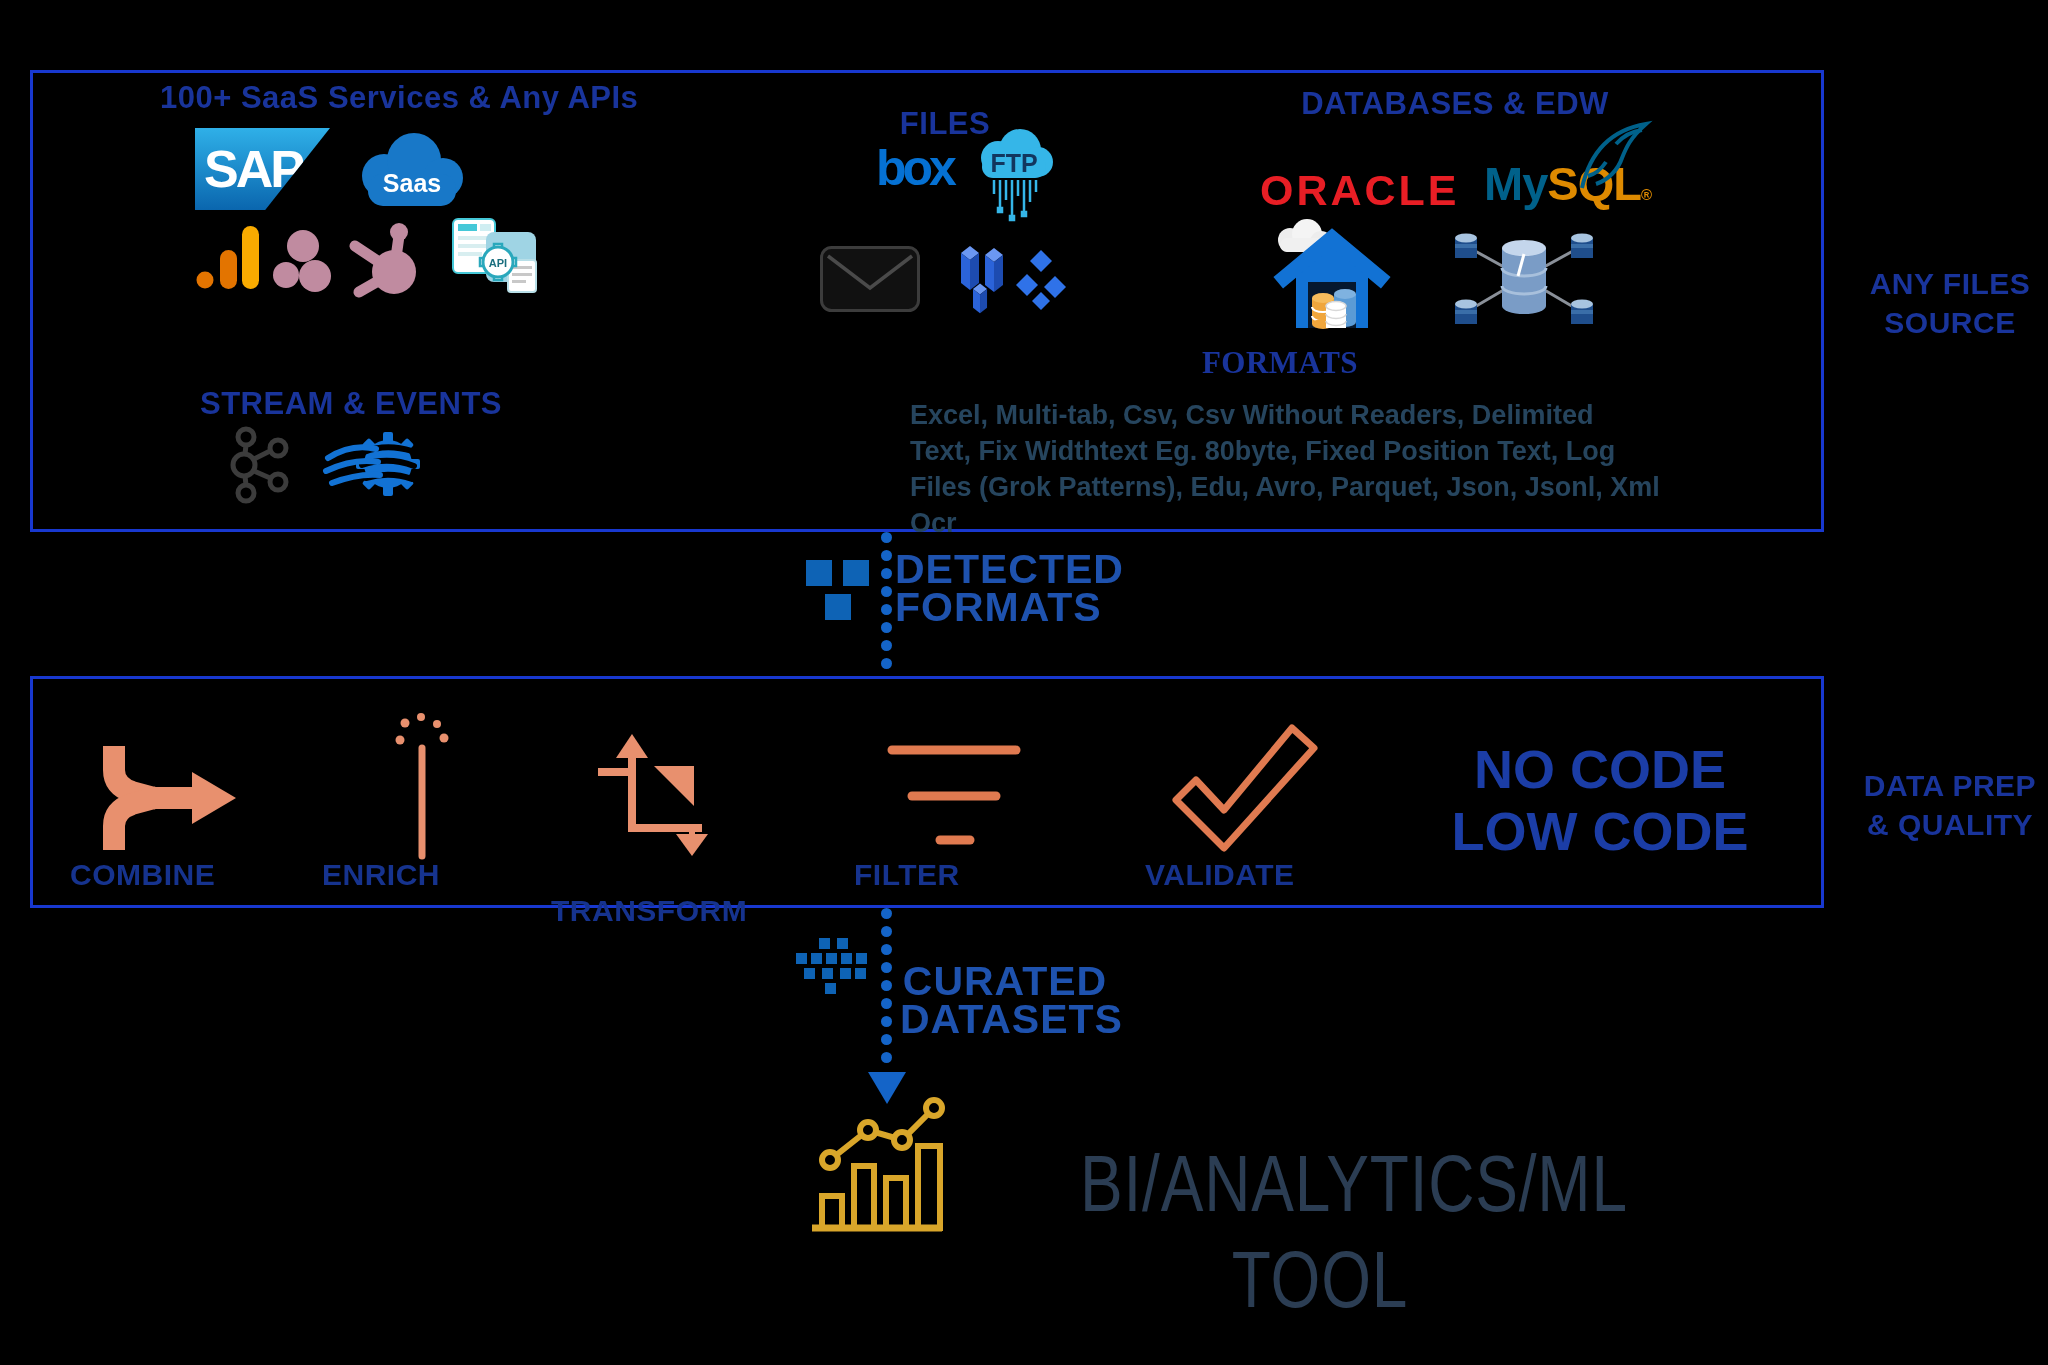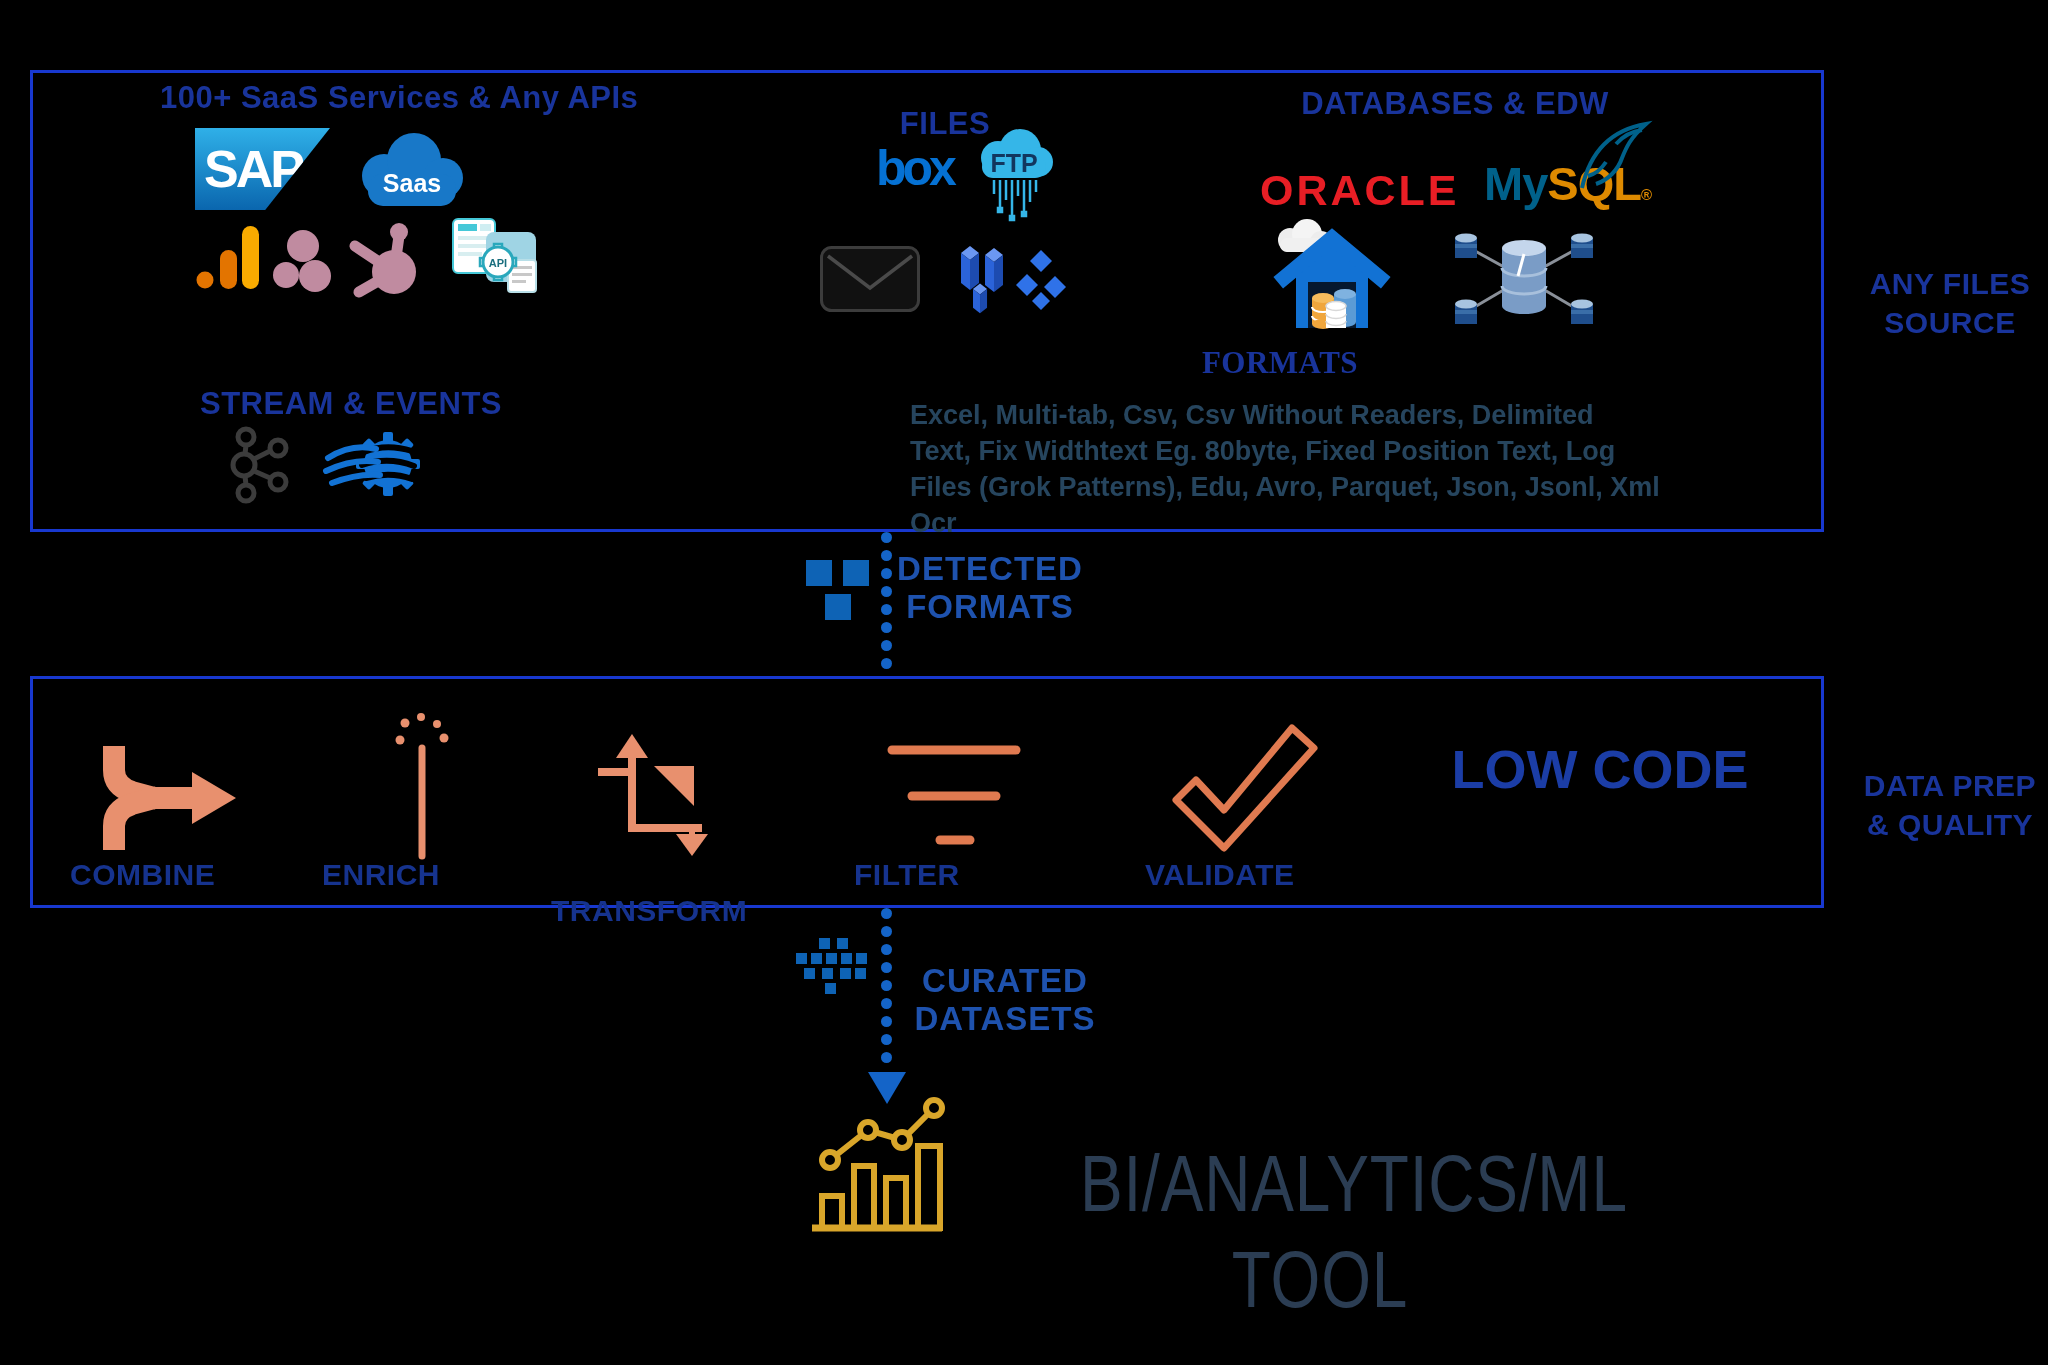--- a/index.html
+++ b/index.html
@@ -13,21 +13,21 @@
     --net_dark:#1f4e8c;--net_light:#a8c4e0;--dark_icon:#111;--dark_icon_edge:#3c3c3c;
   }
   html,body{margin:0;padding:0;background:var(--background);}
   body{width:2048px;height:1365px;position:relative;overflow:hidden;
        font-family:"Liberation Sans",sans-serif;}
   .abs{position:absolute;}
   .outline-box{border:3px solid var(--box_border);}
   .hd{font-weight:800;font-size:31px;color:var(--heading_blue);letter-spacing:.5px;}
   .side-label{font-weight:800;font-size:30px;line-height:39px;color:var(--heading_blue);
               text-align:center;letter-spacing:.5px;}
-  .flow-label{font-weight:800;font-size:33px;line-height:38px;color:var(--flow_blue);
+  .flow-label{font-weight:800;font-size:41px;line-height:38px;color:var(--flow_blue);
               text-align:center;letter-spacing:1px;}
   .step-label{font-weight:800;font-size:30px;color:#16338e;text-align:left;letter-spacing:.5px;}
   .code-label{font-weight:800;font-size:54px;line-height:62px;color:#1b3da6;text-align:center;}
   .formats-p{font-weight:700;font-size:27px;line-height:36px;color:var(--formats_text);}
   .dotcol{display:flex;flex-direction:column;gap:7px;align-items:center;}
   .dot{width:11px;height:11px;border-radius:50%;background:var(--dot_blue);}
   .sq{position:absolute;background:var(--square_blue);}
   .arrow-down{width:0;height:0;border-left:19px solid transparent;
               border-right:19px solid transparent;border-top:32px solid var(--dot_blue);}
   .sap-logo{width:135px;height:82px;background:linear-gradient(180deg,var(--sap_top),var(--sap_bottom));
@@ -383,20 +383,21 @@
 <div class="abs step-label" style="left:854px;top:858px;width:200px;">FILTER</div>
 
 <div class="abs" style="left:1162px;top:724px;">
   <svg width="160" height="130" viewBox="0 0 160 130">
     <polygon points="34,56 62,86 130,4 152,24 62,124 14,76" fill="none" stroke-width="7" stroke-linejoin="round" style="stroke:var(--salmon_deep)"></polygon>
   </svg>
 </div>
 <div class="abs step-label" style="left:1145px;top:858px;width:200px;">VALIDATE</div>
 
 <div class="abs code-label" style="left:1420px;top:738px;width:360px;">
+  <div>NO CODE</div>
   <div>LOW CODE</div>
 </div>
 
 <div class="abs dotcol" style="left:881px;top:908px;">
   <div class="dot"></div>
     <div class="dot"></div>
     <div class="dot"></div>
     <div class="dot"></div>
   <div class="dot"></div>
     <div class="dot"></div>

